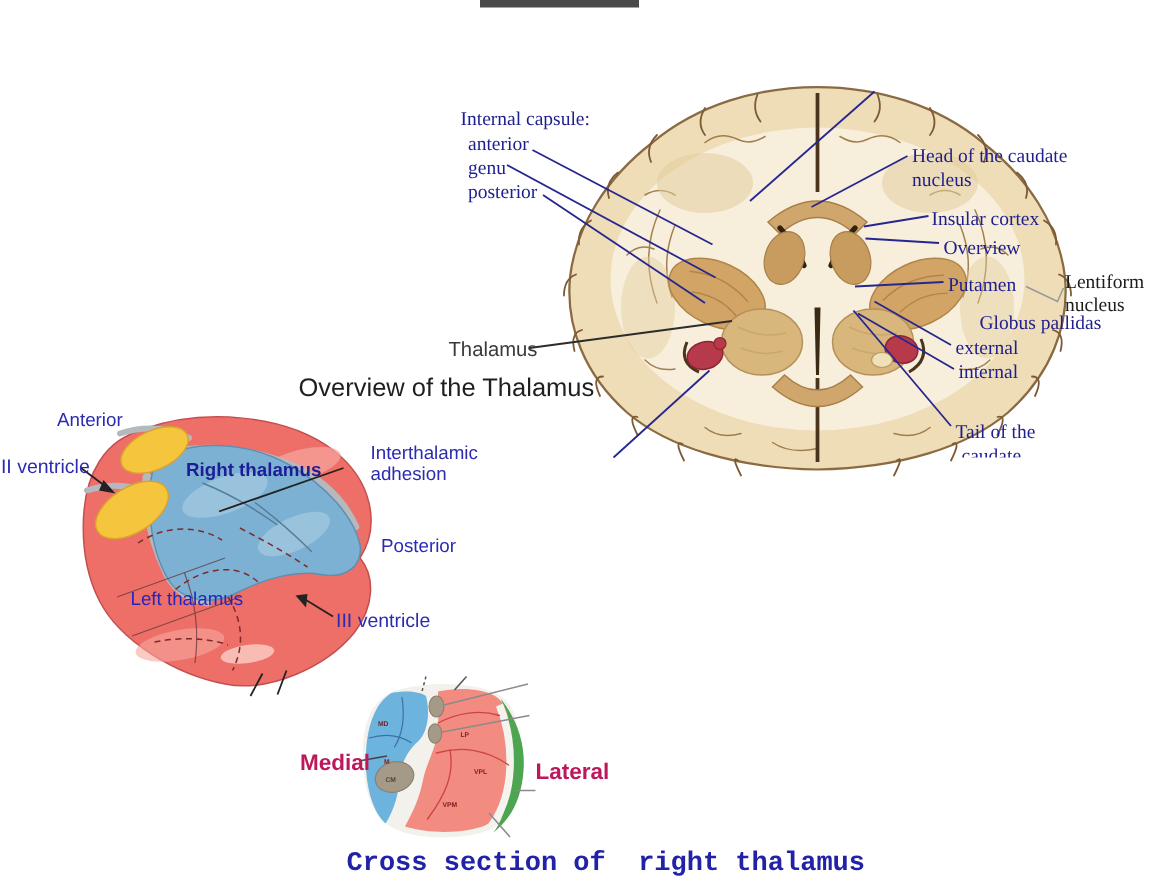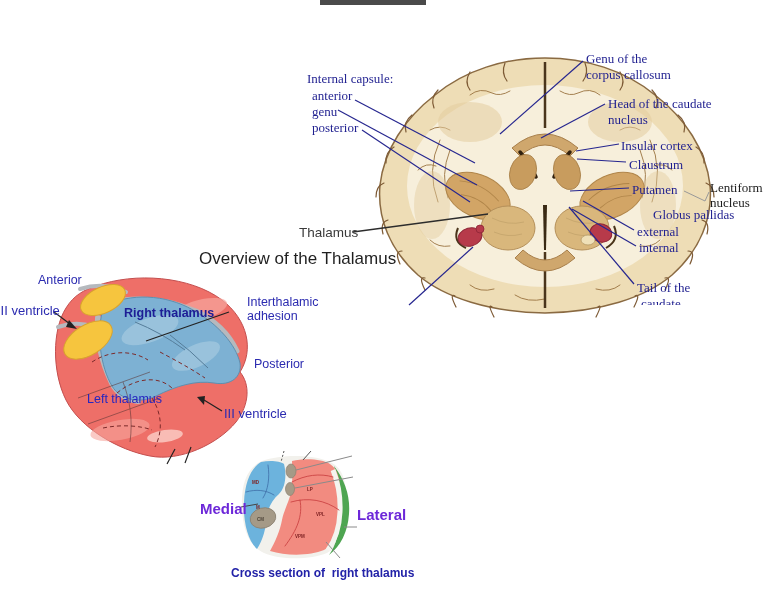--- a/index.html
+++ b/index.html
@@ -3,24 +3,24 @@
 <meta charset="utf-8">
 <style>
   html,body{margin:0;padding:0;background:#fff;}
   .stage{position:relative;width:784px;height:596px;background:#ffffff;overflow:hidden;
          font-family:"Liberation Sans",sans-serif;}
   .abs{position:absolute;}
   .serifLbl{font-family:"Liberation Serif",serif;font-size:13px;line-height:16px;color:#1e1e8f;white-space:nowrap;}
   .serifBlk{font-family:"Liberation Serif",serif;font-size:13px;line-height:15px;color:#1c1c1c;white-space:nowrap;}
   .sansBlue{font-family:"Liberation Sans",sans-serif;font-size:12.5px;color:#2b2bb0;white-space:nowrap;}
   .sansBlueBold{font-family:"Liberation Sans",sans-serif;font-size:12.5px;font-weight:bold;color:#1d1d95;white-space:nowrap;margin-left:12px;}
-  .bigBlue{font-family:"Liberation Sans",sans-serif;font-size:15px;font-weight:bold;color:#6d28d9;white-space:nowrap;}
+  .bigBlue{font-family:"Liberation Sans",sans-serif;font-size:15px;font-weight:bold;color:#be185d;white-space:nowrap;}
   .titleTxt{font-family:"Liberation Sans",sans-serif;font-size:17px;color:#1f1f1f;white-space:nowrap;}
   .thalLbl{font-family:"Liberation Sans",sans-serif;font-size:13.5px;color:#3a3a3a;white-space:nowrap;}
-  .caption{font-family:Liberation Sans, sans-serif;font-size:12px;font-weight:bold;color:#2222a8;white-space:pre;}
+  .caption{font-family:Liberation Mono, monospace;font-size:18px;font-weight:bold;color:#2222a8;white-space:pre;}
   .clip8{height:9px;overflow:hidden;}
   svg{display:block;}
   .noptr{pointer-events:none;}
 </style>
 </head>
 <body>
 
 <div class="stage">
 
   <div class="abs" style="left:320px;top:0;width:106px;height:5px;background:#4a4a4a;"></div>
@@ -234,30 +234,26 @@
     <line x1="284" y1="451" x2="281" y2="462" stroke="#555555" stroke-width="1" stroke-dasharray="2,2"></line>
     <line x1="303" y1="460" x2="311" y2="451" stroke="#555555" stroke-width="1"></line>
     <line x1="241" y1="507" x2="258" y2="504" stroke="#444444" stroke-width="1"></line>
   </svg>
 
   <div class="abs serifLbl" style="left:307px;top:71px;">Internal capsule:</div>
   <div class="abs serifLbl" style="left:312px;top:88px;">anterior</div>
   <div class="abs serifLbl" style="left:312px;top:104px;text-align:right;">genu</div>
   <div class="abs serifLbl" style="left:312px;top:120px;">posterior</div>
 
-  <div class="abs serifLbl" style="left:586px;top:51px;">
-    <div>Genu of the</div>
-    <div>corpus callosum</div>
-  </div>
   <div class="abs serifLbl" style="left:608px;top:96px;">
     <div>Head of the caudate</div>
     <div>nucleus</div>
   </div>
   <div class="abs serifLbl" style="left:621px;top:138px;">Insular cortex</div>
-  <div class="abs serifLbl" style="left:629px;top:157px;">Claustrum</div>
+  <div class="abs serifLbl" style="left:629px;top:157px;">Overview</div>
   <div class="abs serifLbl" style="left:632px;top:182px;">Putamen</div>
   <div class="abs serifBlk" style="left:710px;top:180px;">
     <div>Lentiform</div>
     <div>nucleus</div>
   </div>
   <div class="abs serifLbl" style="left:633px;top:207px;margin-left:20px;">Globus pallidas</div>
   <div class="abs serifLbl" style="left:637px;top:224px;">external</div>
   <div class="abs serifLbl" style="left:639px;top:240px;">internal</div>
   <div class="abs serifLbl" style="left:637px;top:280px;">Tail of the</div>
   <div class="abs serifLbl clip8" style="left:641px;top:296px;">

